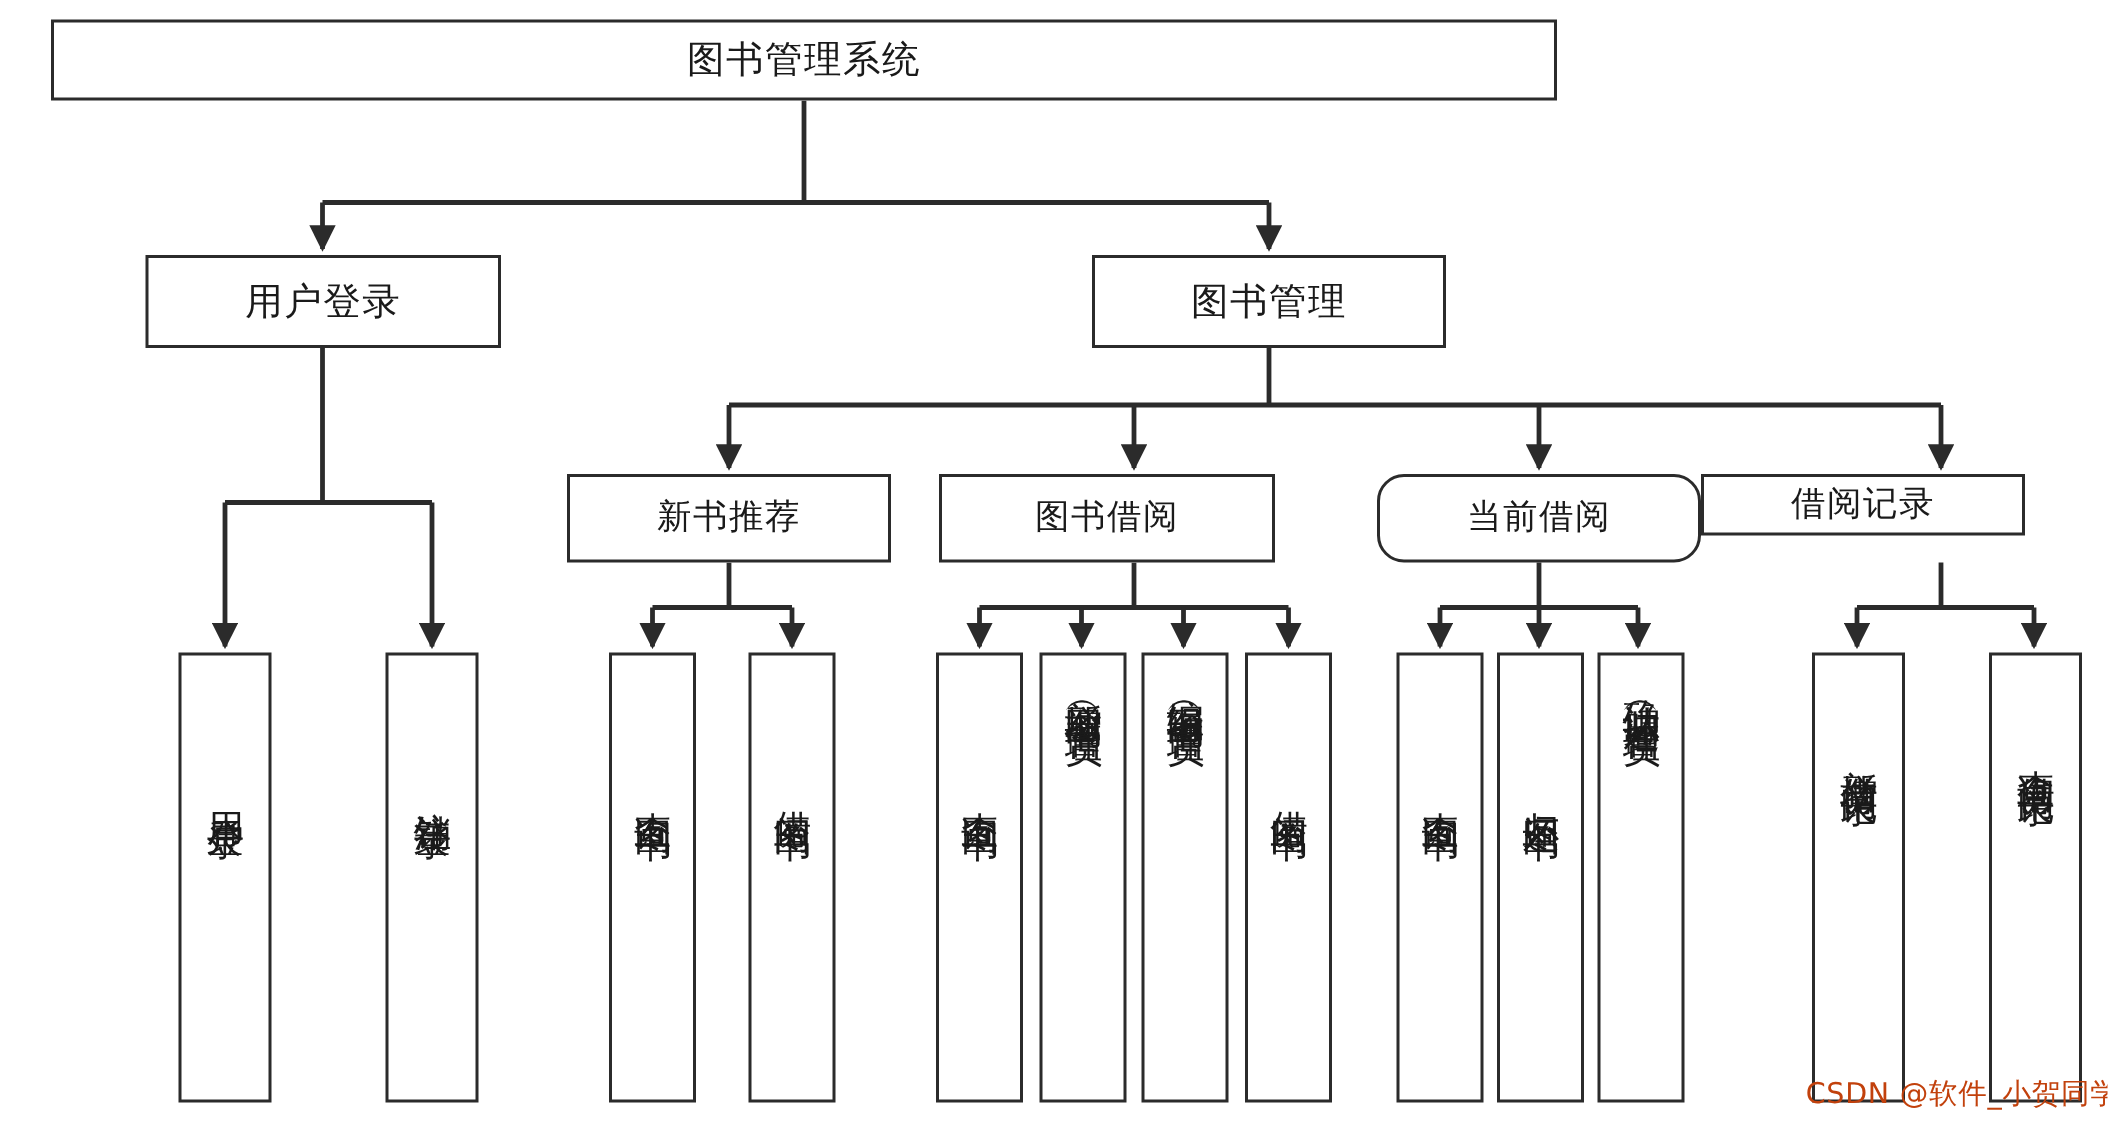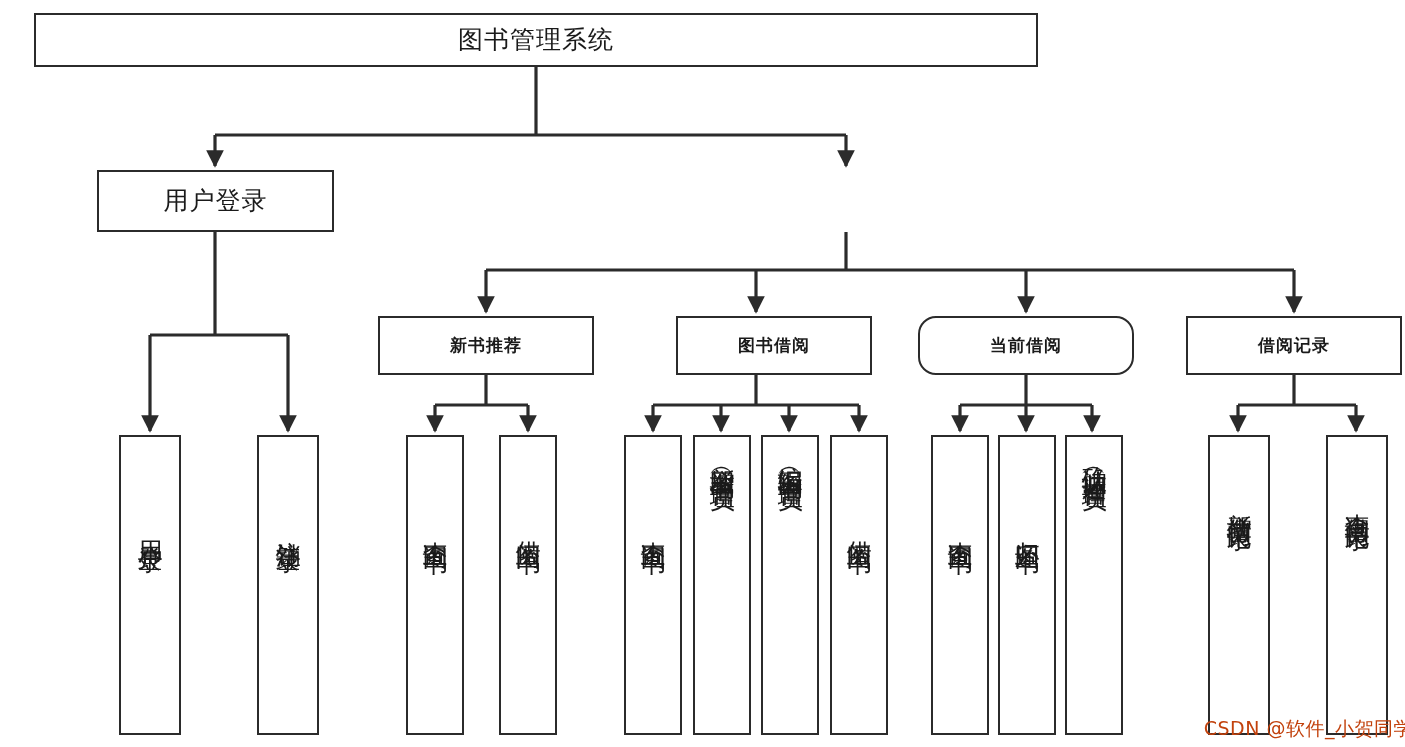--- a/index.html
+++ b/index.html
@@ -36,24 +36,23 @@
     align-items: center;
     justify-content: center;
     color: #1a1a1a;
   }
   .node.h {
     font-size: 25px;
     letter-spacing: 1px;
     line-height: 1.1;
   }
   .node.h-small {
-    font-size: 17px;
+    font-size: 23px;
     letter-spacing: 1px;
     line-height: 1.1;
-    font-weight: bold;
   }
   
   .node.v {
     align-items: flex-start;
     justify-content: center;
     padding-top: 6px;
   }
   .node.v .vtext {
     writing-mode: vertical-rl;
     text-orientation: upright;
@@ -141,34 +140,37 @@
   </svg>
 
   <div class="node h" style="left:18px; top:13px; width:1004px; height:54px;">
     <span>图书管理系统</span>
   </div>
 
   <div class="node h" style="left:81px; top:170px; width:237px; height:62px;">
     <span>用户登录</span>
   </div>
 
+  <div class="node h" style="left:712px; top:170px; width:236px; height:62px;">
+    <span>图书管理</span>
+  </div>
 
   <div class="node h-small" style="left:362px; top:316px; width:216px; height:59px;">
     <span>新书推荐</span>
   </div>
 
-  <div class="node h-small" style="left:660px; top:316px; width:196px; height:59px;">
+  <div class="node h-small" style="left:610px; top:316px; width:224px; height:59px;">
     <span>图书借阅</span>
   </div>
 
   <div class="node h-small" style="left:902px; top:316px; width:216px; height:59px;border-radius:18px;">
     <span>当前借阅</span>
   </div>
 
-  <div class="node h-small" style="left:1170px; top:316px; width:216px; height:59px;">
+  <div class="node h-small" style="left:1118px; top:316px; width:216px; height:41px;">
     <span>借阅记录</span>
   </div>
 
   <div class="node v mid" style="left:103px; top:435px; width:62px; height:300px;">
     <span class="vtext">用户登录</span>
   </div>
 
   <div class="node v mid" style="left:241px; top:435px; width:62px; height:300px;">
     <span class="vtext">注销登录</span>
   </div>

